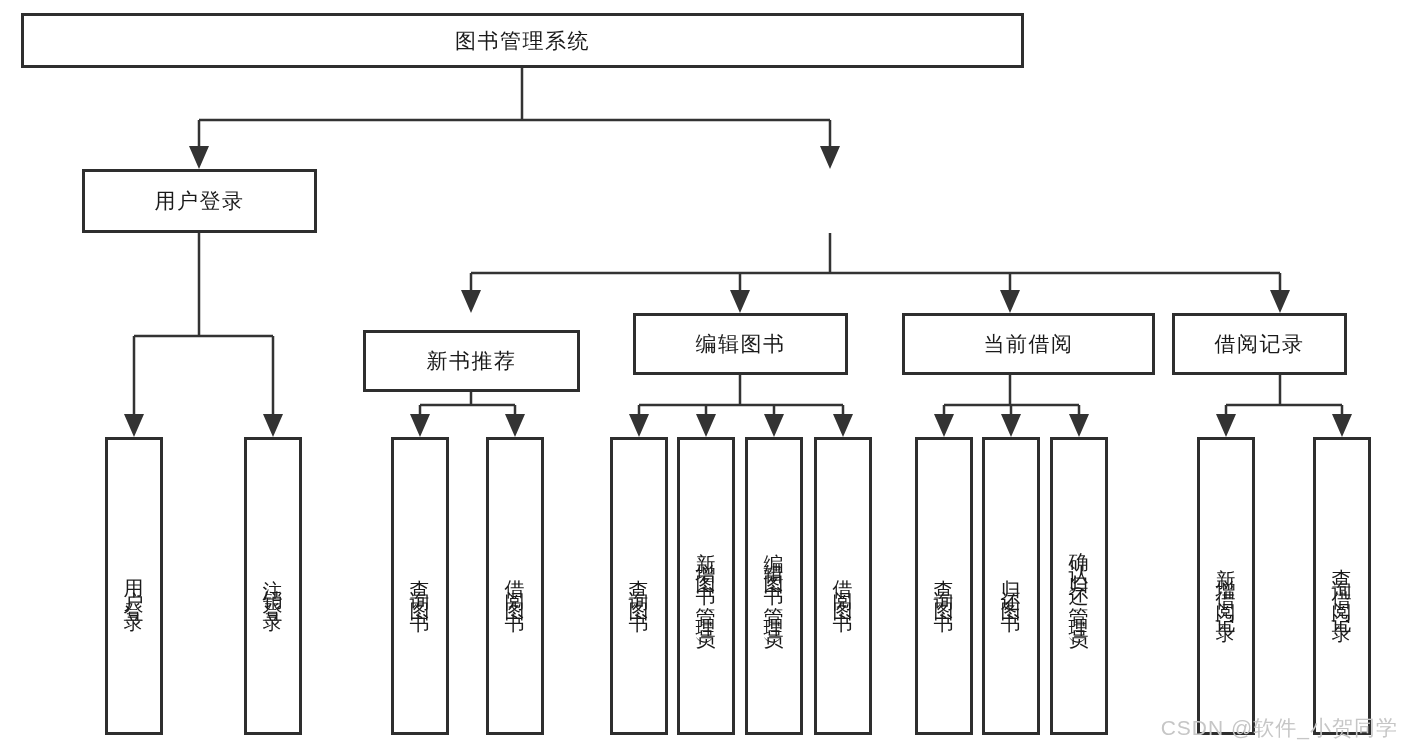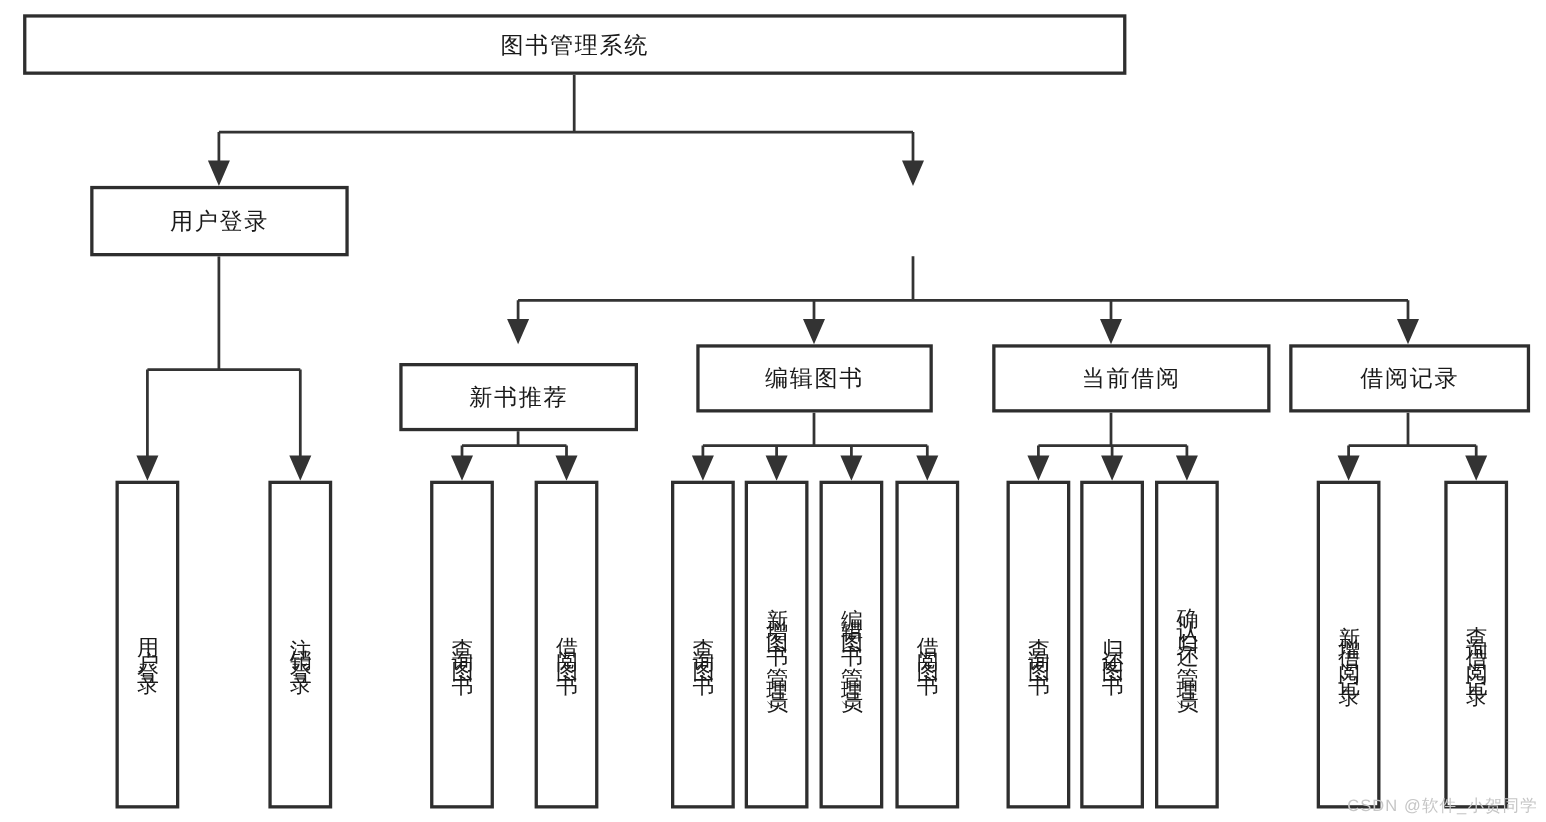--- a/index.html
+++ b/index.html
@@ -15,21 +15,21 @@
     display:flex;align-items:center;justify-content:center;color:#1a1a1a;
   }
   .hbox .lbl{font-size:21px;letter-spacing:1.5px;white-space:nowrap;}
   .vbox{width:58px;height:298px;}
   .vlbl{
     writing-mode:vertical-lr;text-orientation:mixed;
     font-size:20px;letter-spacing:11px;line-height:1;white-space:nowrap;
   }
   .watermark{
     position:absolute;right:7px;bottom:5px;z-index:5;
-    font-size:15px;letter-spacing:1px;color:#c6c6c6;white-space:nowrap;
+    font-size:21px;letter-spacing:1px;color:#c6c6c6;white-space:nowrap;
   }
 </style>
 </head>
 <body>
 
 <div class="canvas">
 
   <svg class="wires" width="1405" height="747" viewBox="0 0 1405 747">
     <path class="wire" d="
       M522 68 V120
@@ -97,21 +97,21 @@
 
   <div class="box hbox" style="left:363px;top:330px;width:217px;height:62px">
     <span class="lbl">新书推荐</span>
   </div>
   <div class="box hbox" style="left:633px;top:313px;width:215px;height:62px">
     <span class="lbl">编辑图书</span>
   </div>
   <div class="box hbox" style="left:902px;top:313px;width:253px;height:62px">
     <span class="lbl">当前借阅</span>
   </div>
-  <div class="box hbox" style="left:1172px;top:313px;width:219px;height:62px">
+  <div class="box hbox" style="left:1172px;top:313px;width:175px;height:62px">
     <span class="lbl">借阅记录</span>
   </div>
 
   <div class="box vbox" style="left:105px;top:437px">
     <span class="vlbl">用户登录</span>
   </div>
   <div class="box vbox" style="left:244px;top:437px">
     <span class="vlbl">注销登录</span>
   </div>
 

